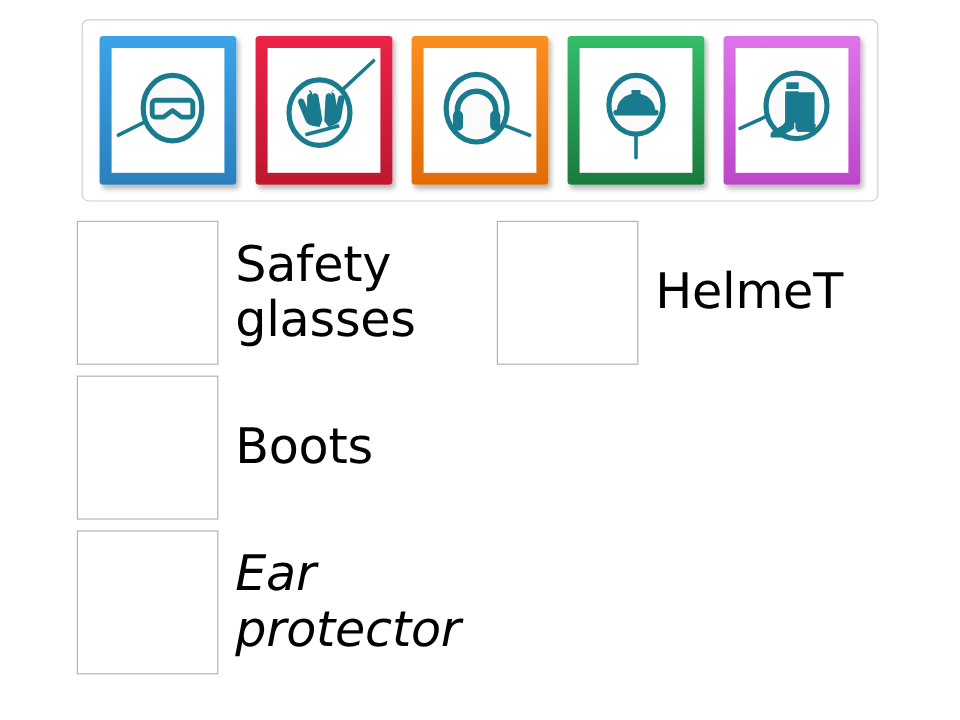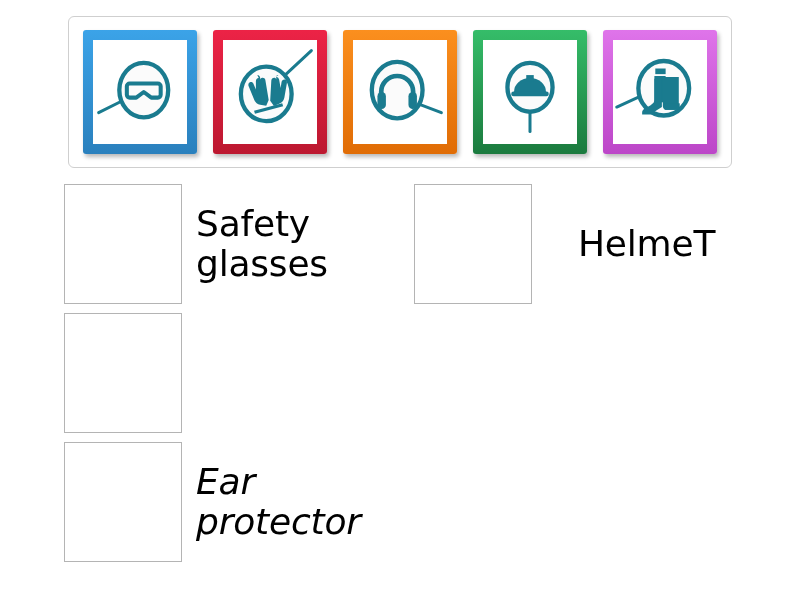--- a/index.html
+++ b/index.html
@@ -67,32 +67,32 @@
     align-items: center;
   }
 
   .dropbox {
     flex: 0 0 auto;
     background: #ffffff;
     border: 1px solid #b4b4b4;
   }
 
   .ans-label {
-    font-size: 36px;
+    font-size: 41px;
     line-height: 1.12;
     color: #000000;
     font-weight: 400;
     white-space: pre-line;
     padding-left: 14px;
     letter-spacing: -0.2px;
   }
 
   
   .col-left  { left: 64px; }
-  .col-right { left: 414px; gap: 32px; }
+  .col-right { left: 414px; }
 
   .r1 { top: 8px; }
   .r2 { top: 137px; }
   .r3 { top: 266px; font-style: italic; }
 
   .box-sq  { width: 118px; height: 120px; }
 </style>
 </head>
 <body>
 
@@ -173,20 +173,21 @@
 <div class="answers">
 
   <div class="ans-row col-left r1">
     <div class="dropbox box-sq"></div>
     <div class="ans-label">Safety
 glasses</div>
   </div>
 
   <div class="ans-row col-left r2">
     <div class="dropbox box-sq"></div>
+    <div class="ans-label">Boots</div>
   </div>
 
   <div class="ans-row col-left r3">
     <div class="dropbox box-sq"></div>
     <div class="ans-label">Ear
 protector</div>
   </div>
 
   <div class="ans-row col-right r1">
     <div class="dropbox box-sq"></div>

